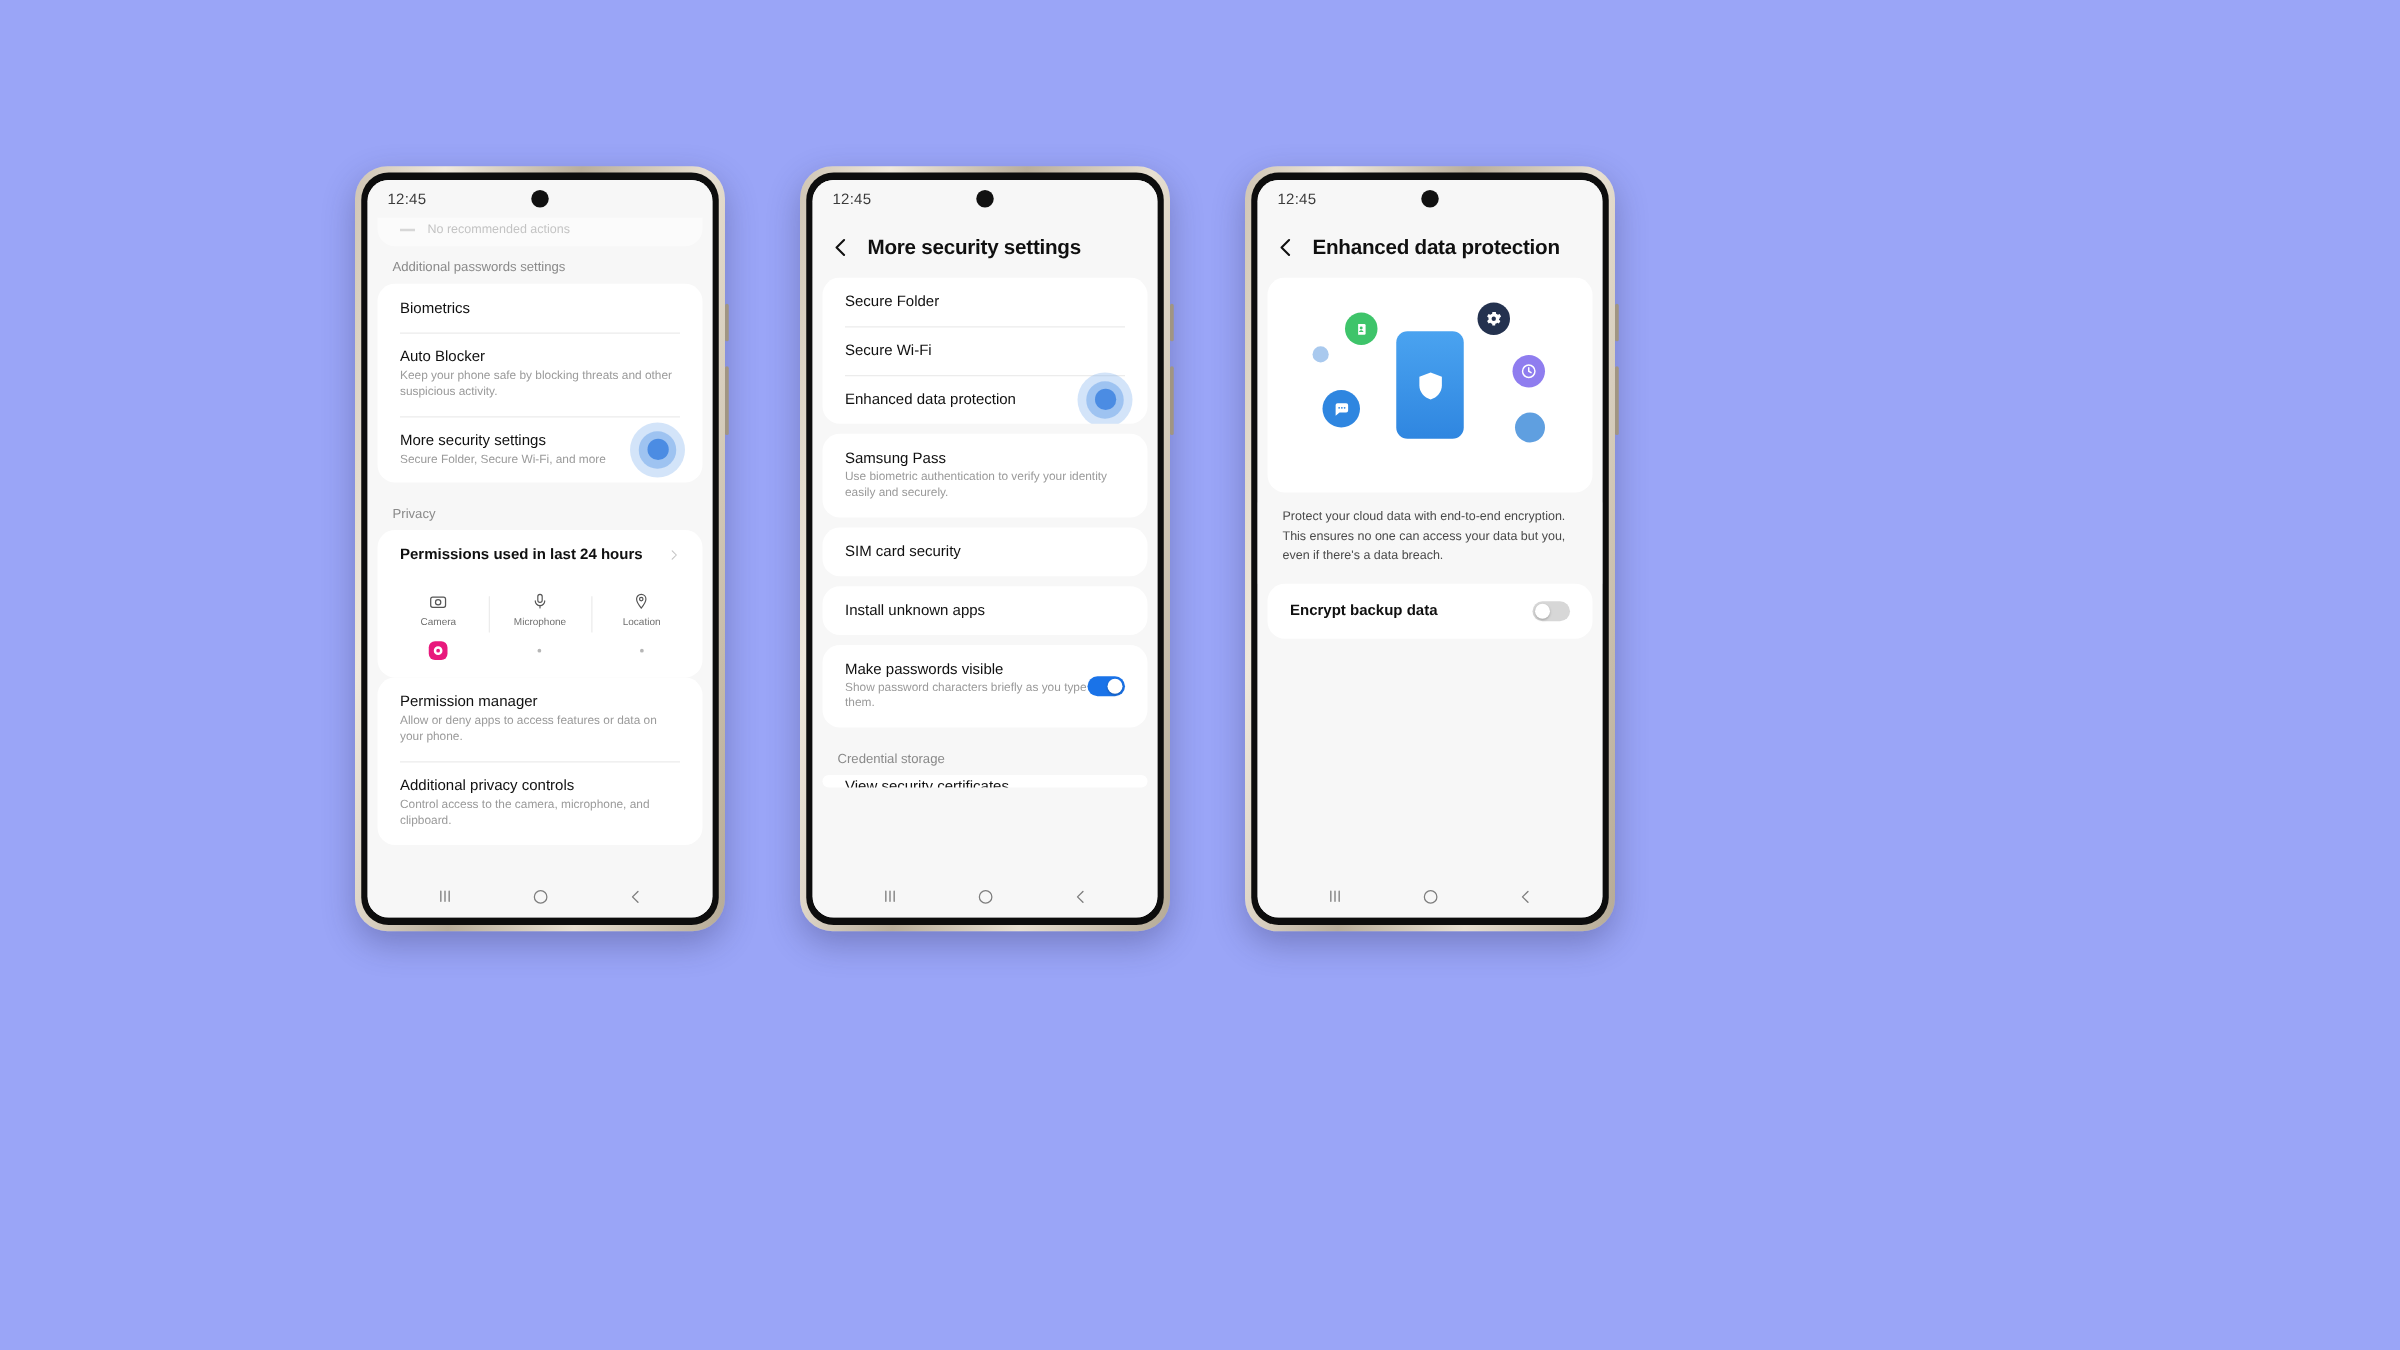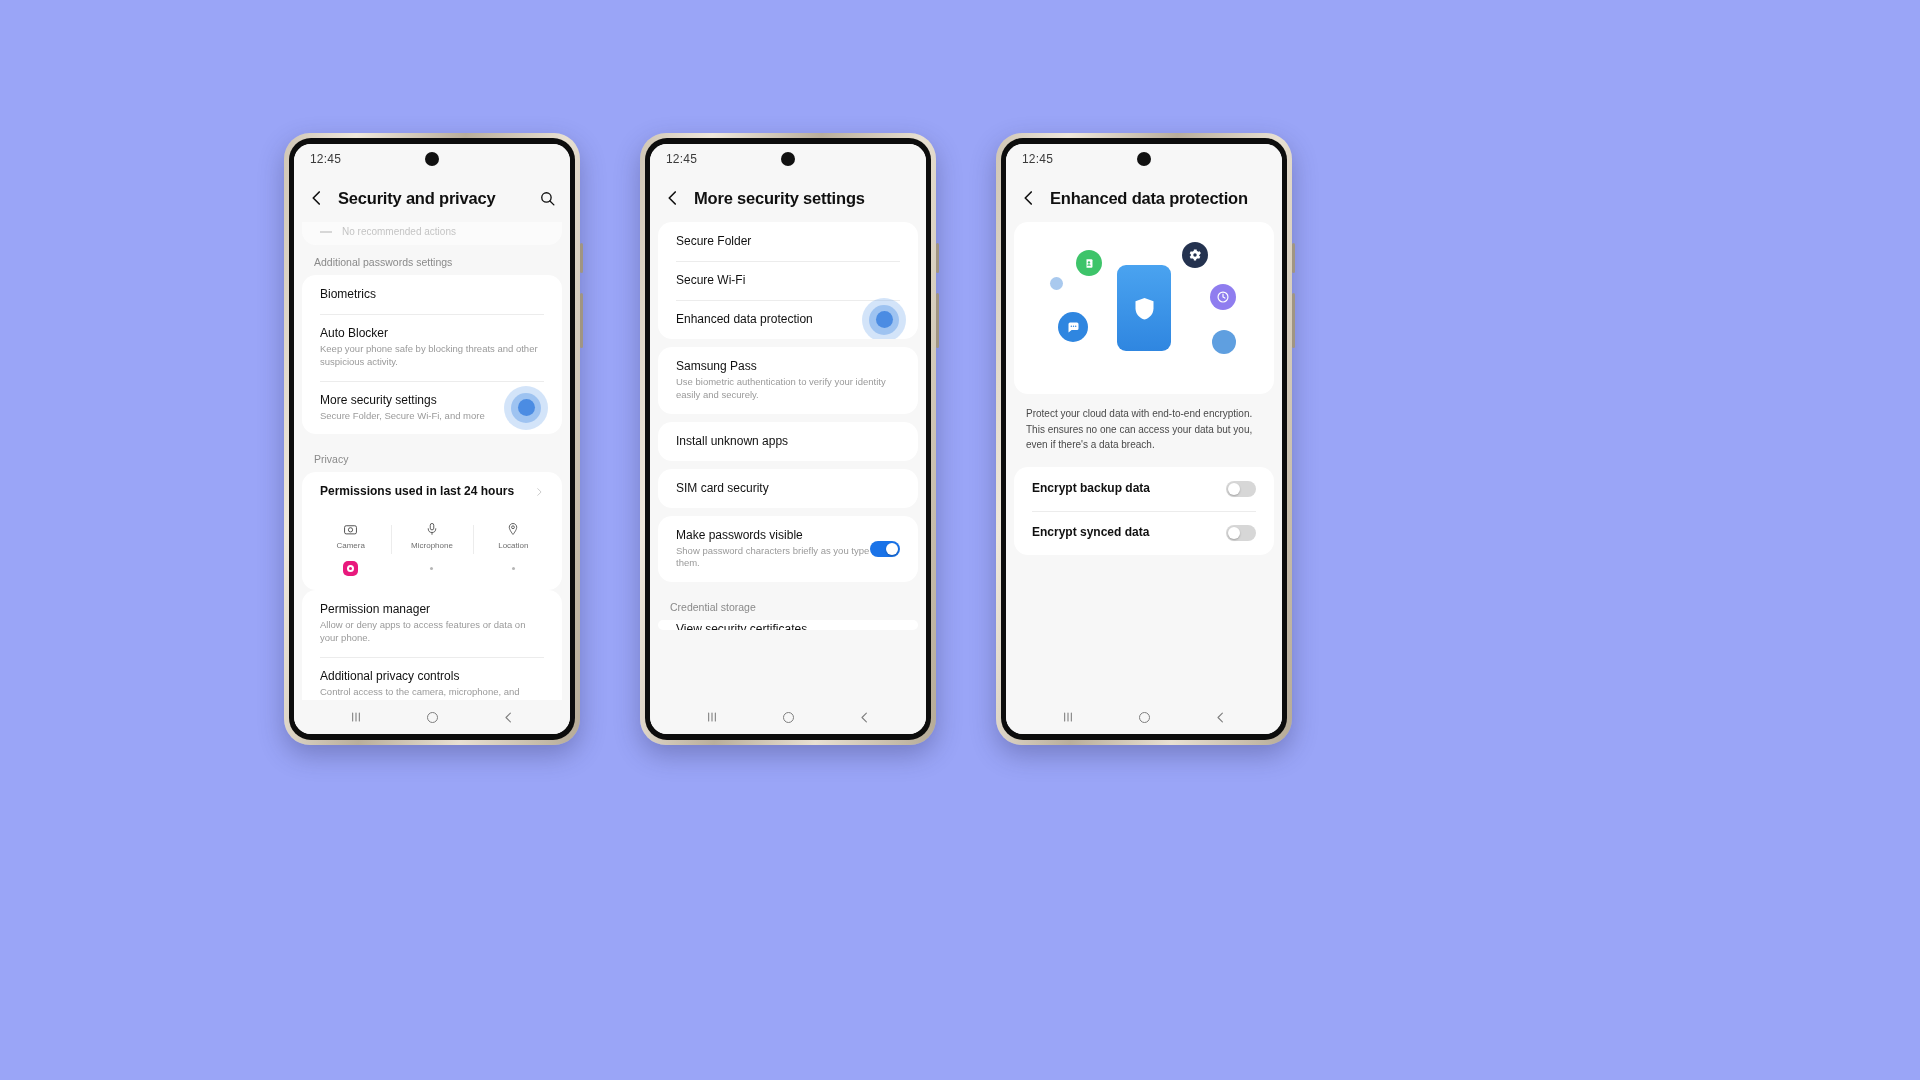--- a/index.html
+++ b/index.html
@@ -275,35 +275,20 @@
     <div class="side-btn" style="top:110px; height:30px;"></div>
     <div class="side-btn" style="top:160px; height:55px;"></div>
     <div class="phone-inner">
       <div class="screen">
 
         <div class="statusbar">
           <span class="clock">12:45</span>
           <span class="punchhole"></span>
         </div>
 
-        <div class="appbar">
-          <span class="back">
-            <svg viewBox="0 0 24 24" width="18" height="18">
-                <path d="M15 4 L7 12 L15 20" fill="none" stroke="#111" stroke-width="2.2" stroke-linecap="round" stroke-linejoin="round"></path>
-              </svg>
-          </span>
-          <span class="title">Security and privacy</span>
-          <span class="spacer"></span>
-          <span class="search">
-            <svg viewBox="0 0 24 24" width="17" height="17">
-                <circle cx="10.5" cy="10.5" r="6.6" fill="none" stroke="#111" stroke-width="1.9"></circle>
-                <path d="M15.4 15.4 L21 21" stroke="#111" stroke-width="1.9" stroke-linecap="round"></path>
-              </svg>
-          </span>
-        </div>
 
         <div class="body">
 
           <div class="faded-row">
             <span class="dash"></span>
             <span class="txt">No recommended actions</span>
           </div>
 
           <div class="grouphead">Additional passwords settings</div>
 
@@ -469,29 +454,29 @@
               <div class="row-text">
                 <div class="row-title">Samsung Pass</div>
                 <div class="row-sub">Use biometric authentication to verify your identity easily and securely.</div>
               </div>
             </div>
           </div>
 
           <div class="card">
             <div class="row">
               <div class="row-text">
+                  <div class="row-title">SIM card security</div>
+                </div>
+            </div>
+          </div>
+
+          <div class="card">
+            <div class="row">
+              <div class="row-text">
                   <div class="row-title">Install unknown apps</div>
-                </div>
-            </div>
-          </div>
-
-          <div class="card">
-            <div class="row">
-              <div class="row-text">
-                  <div class="row-title">SIM card security</div>
                 </div>
             </div>
           </div>
 
           <div class="card">
             <div class="row">
               <div class="row-text">
                 <div class="row-title">Make passwords visible</div>
                 <div class="row-sub">Show password characters briefly as you type them.</div>
               </div>
@@ -604,28 +589,20 @@
 
           <div class="card-3">
             <div class="row">
               <div class="row-text">
                   <div class="row-title">Encrypt backup data</div>
                 </div>
               <span class="toggle">
                   <i></i>
                 </span>
             </div>
-            <div class="row">
-              <div class="row-text">
-                  <div class="row-title">Encrypt synced data</div>
-                </div>
-              <span class="toggle">
-                  <i></i>
-                </span>
-            </div>
           </div>
 
         </div>
 
         <div class="navbar">
           <span class="nav-ico">
             <svg viewBox="0 0 24 24" width="16" height="16">
                 <path d="M7 6v12M12 6v12M17 6v12" stroke="#333" stroke-width="1.6" stroke-linecap="round"></path>
               </svg>
           </span>

